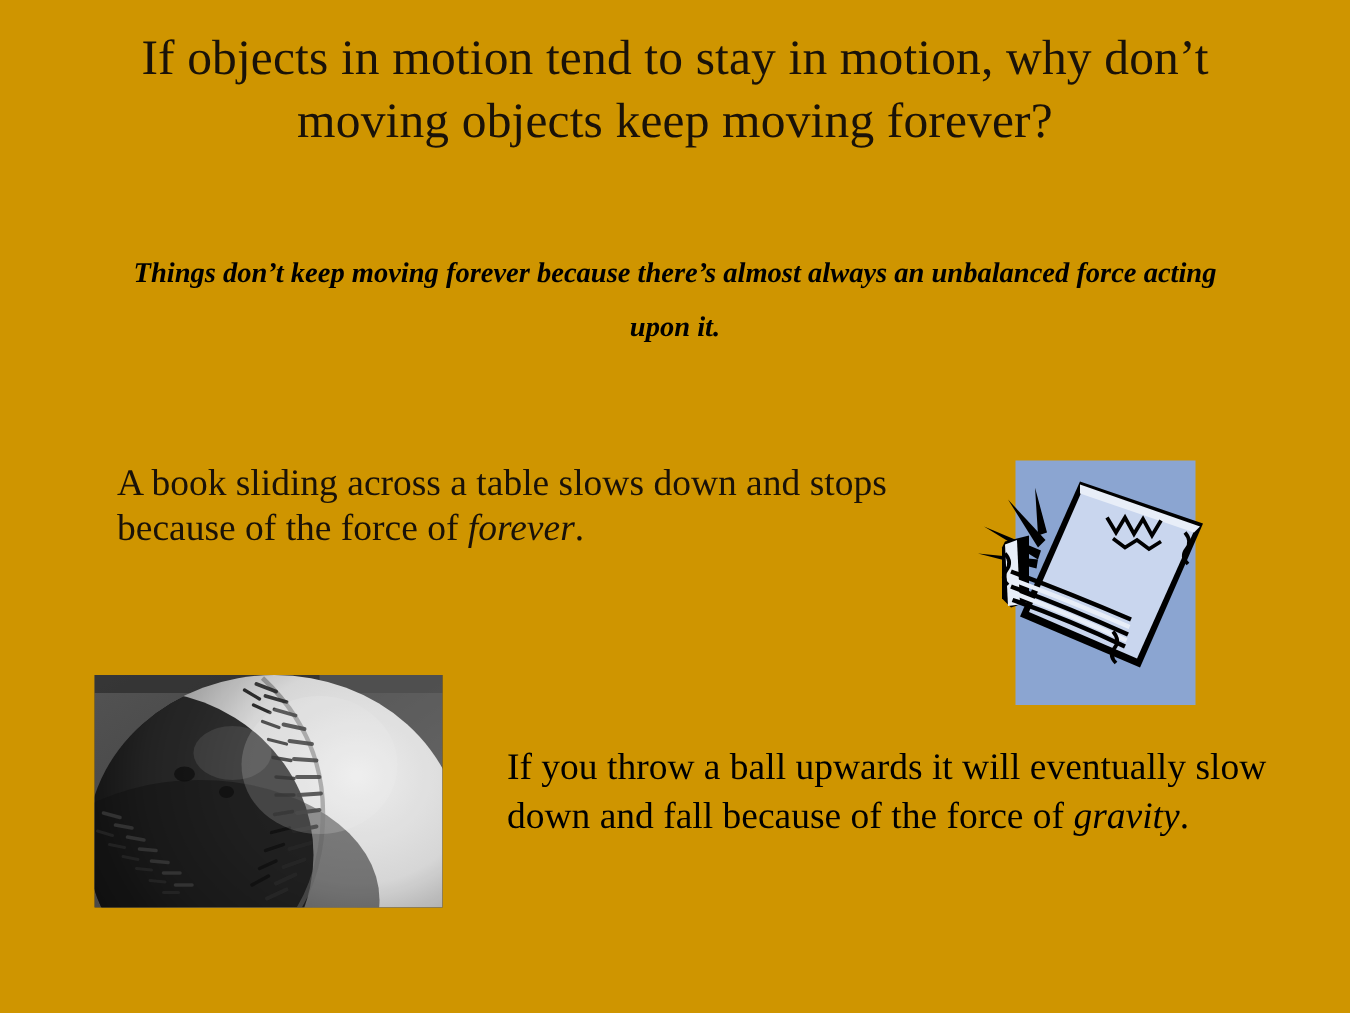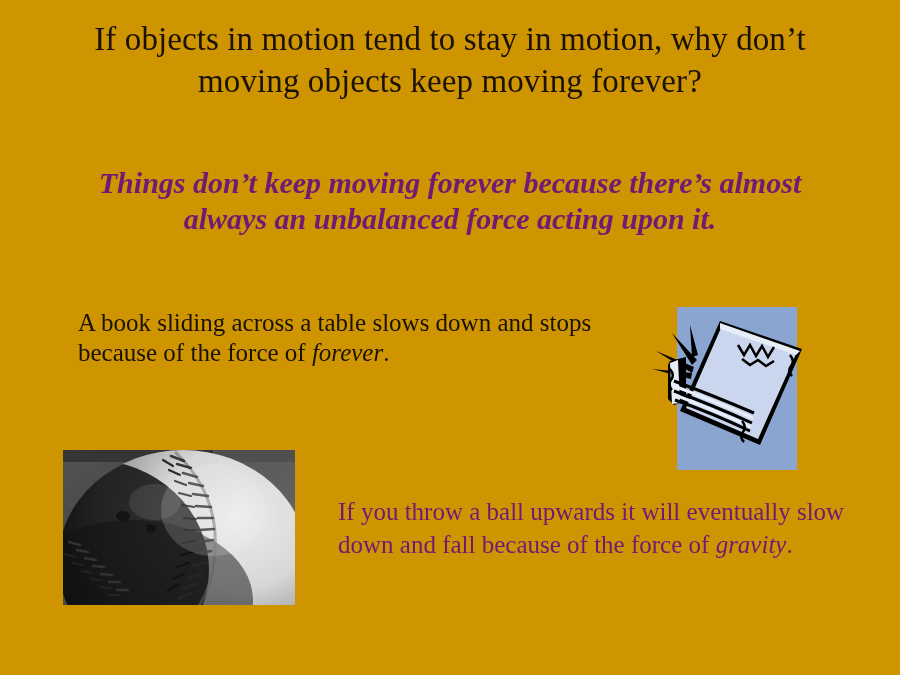--- a/index.html
+++ b/index.html
@@ -36,25 +36,25 @@
     letter-spacing: 0.1px;
   }
 
   
   .subtitle {
     position: absolute;
     left: 70px;
     top: 165px;
     width: 760px;
     text-align: center;
-    font-size: 30px;
+    font-size: 19px;
     line-height: 36px;
     font-style: italic;
     font-weight: bold;
-    color: #701a75;
+    color: #000000;
   }
 
   
   .body-book {
     position: absolute;
     left: 78px;
     top: 308px;
     width: 545px;
     font-size: 25px;
     line-height: 30px;
@@ -62,21 +62,21 @@
     color: #1a1208;
   }
   .body-ball {
     position: absolute;
     left: 338px;
     top: 495px;
     width: 510px;
     font-size: 25px;
     line-height: 33px;
     text-align: left;
-    color: #701a75;
+    color: #000000;
   }
   .ital { font-style: italic; }
 
   
   .book-figure {
     position: absolute;
     left: 650px;
     top: 303px;
     width: 160px;
     height: 175px;

